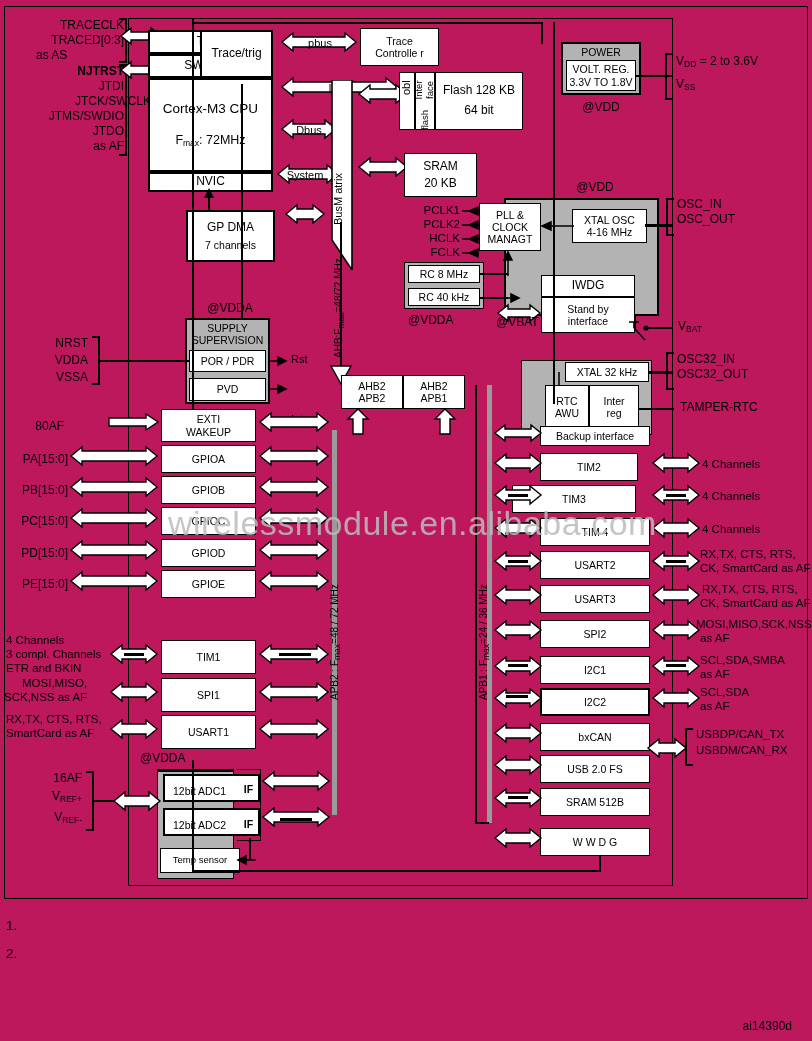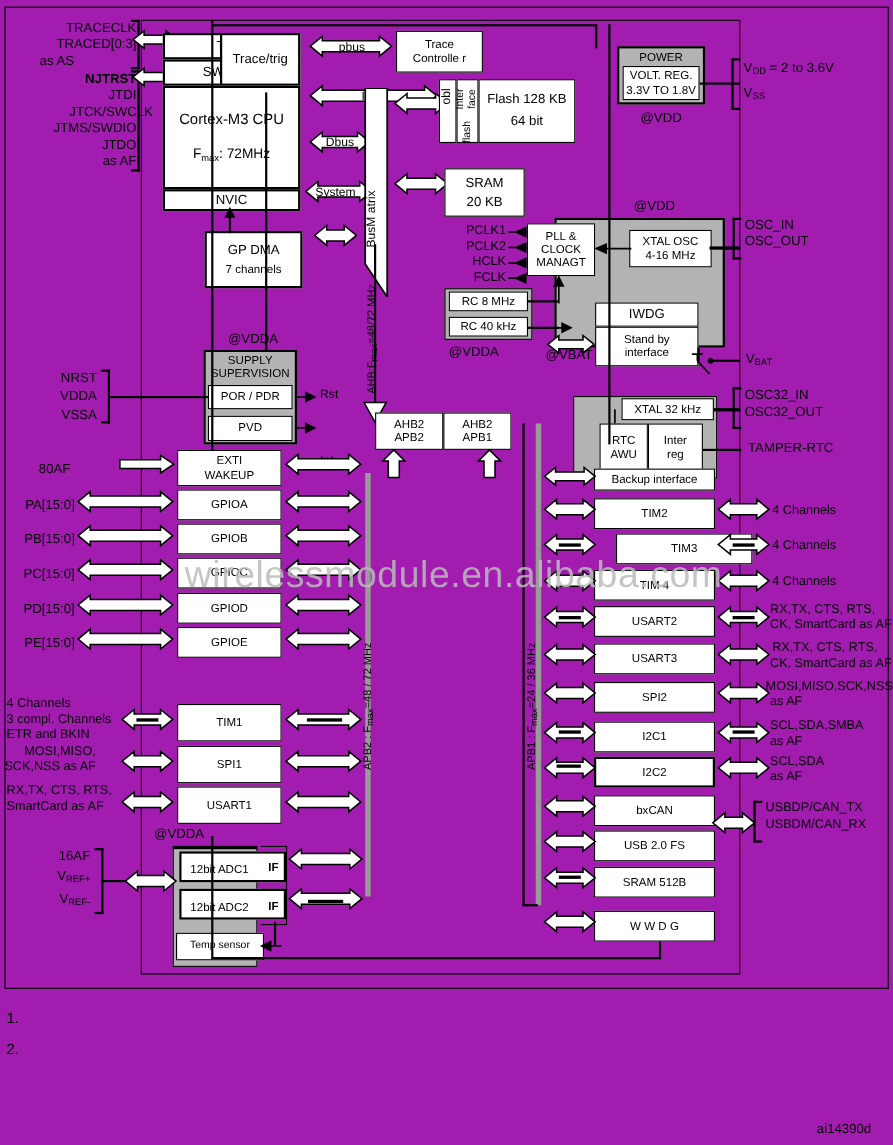--- a/index.html
+++ b/index.html
@@ -6,21 +6,21 @@
   html,body{margin:0;padding:0;background:#fff;}
   body{
     font-family:"Liberation Sans", sans-serif;
     color:#000;
   }
   #page{
     position:relative;
     width:812px;
     height:1041px;
     overflow:hidden;
-    background:#a21caf;
+    background:#be185d;
   }
   
   .abs{position:absolute;box-sizing:border-box;}
   
   .box{
     position:absolute;
     box-sizing:border-box;
     border:1.5px solid #000;
     background:#fff;
     display:flex;
@@ -128,21 +128,21 @@
   <div id="outerframe"></div>
   <div id="innerframe"></div>
 
   <div class="lbl r" style="left:14px;top:18px;width:110px;">TRACECLK</div>
   <div class="lbl r" style="left:14px;top:33px;width:110px;">TRACED[0:3]</div>
   <div class="lbl" style="left:36px;top:48px;width:90px;">as AS</div>
   <div class="bracket" style="left:119px;top:18px;height:45px;"></div>
 
   <div class="lbl r bold" style="left:14px;top:64px;width:110px;">NJTRST</div>
   <div class="lbl r" style="left:14px;top:79px;width:110px;">JTDI</div>
-  <div class="lbl r" style="left:4px;top:94px;width:135px;">JTCK/SWCLK</div>
+  <div class="lbl r" style="left:16px;top:94px;width:135px;">JTCK/SWCLK</div>
   <div class="lbl r" style="left:4px;top:109px;width:120px;">JTMS/SWDIO</div>
   <div class="lbl r" style="left:14px;top:124px;width:110px;">JTDO</div>
   <div class="lbl r" style="left:14px;top:139px;width:110px;">as AF</div>
   <div class="bracket" style="left:119px;top:64px;height:92px;"></div>
 
   <div class="arr" style="left:120px;top:28px;">
     <svg width="42" height="26" viewBox="0 0 42 26">
       <path d="M11,4 L11,0 L1,8 L11,16 L11,12 L31,12 L31,16 L41,8 L31,0 L31,4 Z" fill="#fff" stroke="#000" stroke-width="1.4"></path>
     </svg>
   </div>
@@ -660,36 +660,36 @@
 
   <div class="box" style="left:540px;top:426px;width:110px;height:20px;">
     <span class="small">Backup interface</span>
   </div>
   <div class="arr" style="left:494px;top:425px;">
       <svg width="48" height="22" viewBox="0 0 48 22">
         <path d="M11,4 L11,0 L1,8 L11,16 L11,12 L37,12 L37,16 L47,8 L37,0 L37,4 Z" fill="#fff" stroke="#000" stroke-width="1.4"></path>
       </svg>
     </div>
 
-  <div class="box" style="left:540px;top:453px;width:110px;height:28px;">
+  <div class="box" style="left:540px;top:453px;width:98px;height:28px;">
       <span class="small">TIM2</span>
     </div>
   <div class="arr" style="left:494px;top:454px;">
       <svg width="48" height="24" viewBox="0 0 48 24">
         <path d="M12,4 L12,0 L1,9 L12,18 L12,14 L36,14 L36,18 L47,9 L36,0 L36,4 Z" fill="#fff" stroke="#000" stroke-width="1.4"></path>
       </svg>
     </div>
   <div class="arr" style="left:652px;top:454px;">
       <svg width="48" height="24" viewBox="0 0 48 24">
         <path d="M12,4 L12,0 L1,9 L12,18 L12,14 L36,14 L36,18 L47,9 L36,0 L36,4 Z" fill="#fff" stroke="#000" stroke-width="1.4"></path>
       </svg>
     </div>
   <div class="lbl" style="left:702px;top:458px;font-size:11.5px;">4 Channels</div>
 
-  <div class="box" style="left:512px;top:485px;width:124px;height:28px;margin-left:48px;">
+  <div class="box" style="left:512px;top:485px;width:124px;height:28px;">
       <span class="small">TIM3</span>
     </div>
   <div class="arr" style="left:494px;top:486px;">
       <svg width="48" height="24" viewBox="0 0 48 24">
         <path d="M12,4 L12,0 L1,9 L12,18 L12,14 L36,14 L36,18 L47,9 L36,0 L36,4 Z" fill="#fff" stroke="#000" stroke-width="1.4"></path>
         <rect x="14" y="8" width="20" height="3" fill="#000"></rect>
       </svg>
     </div>
   <div class="arr" style="left:652px;top:486px;">
       <svg width="48" height="24" viewBox="0 0 48 24">

